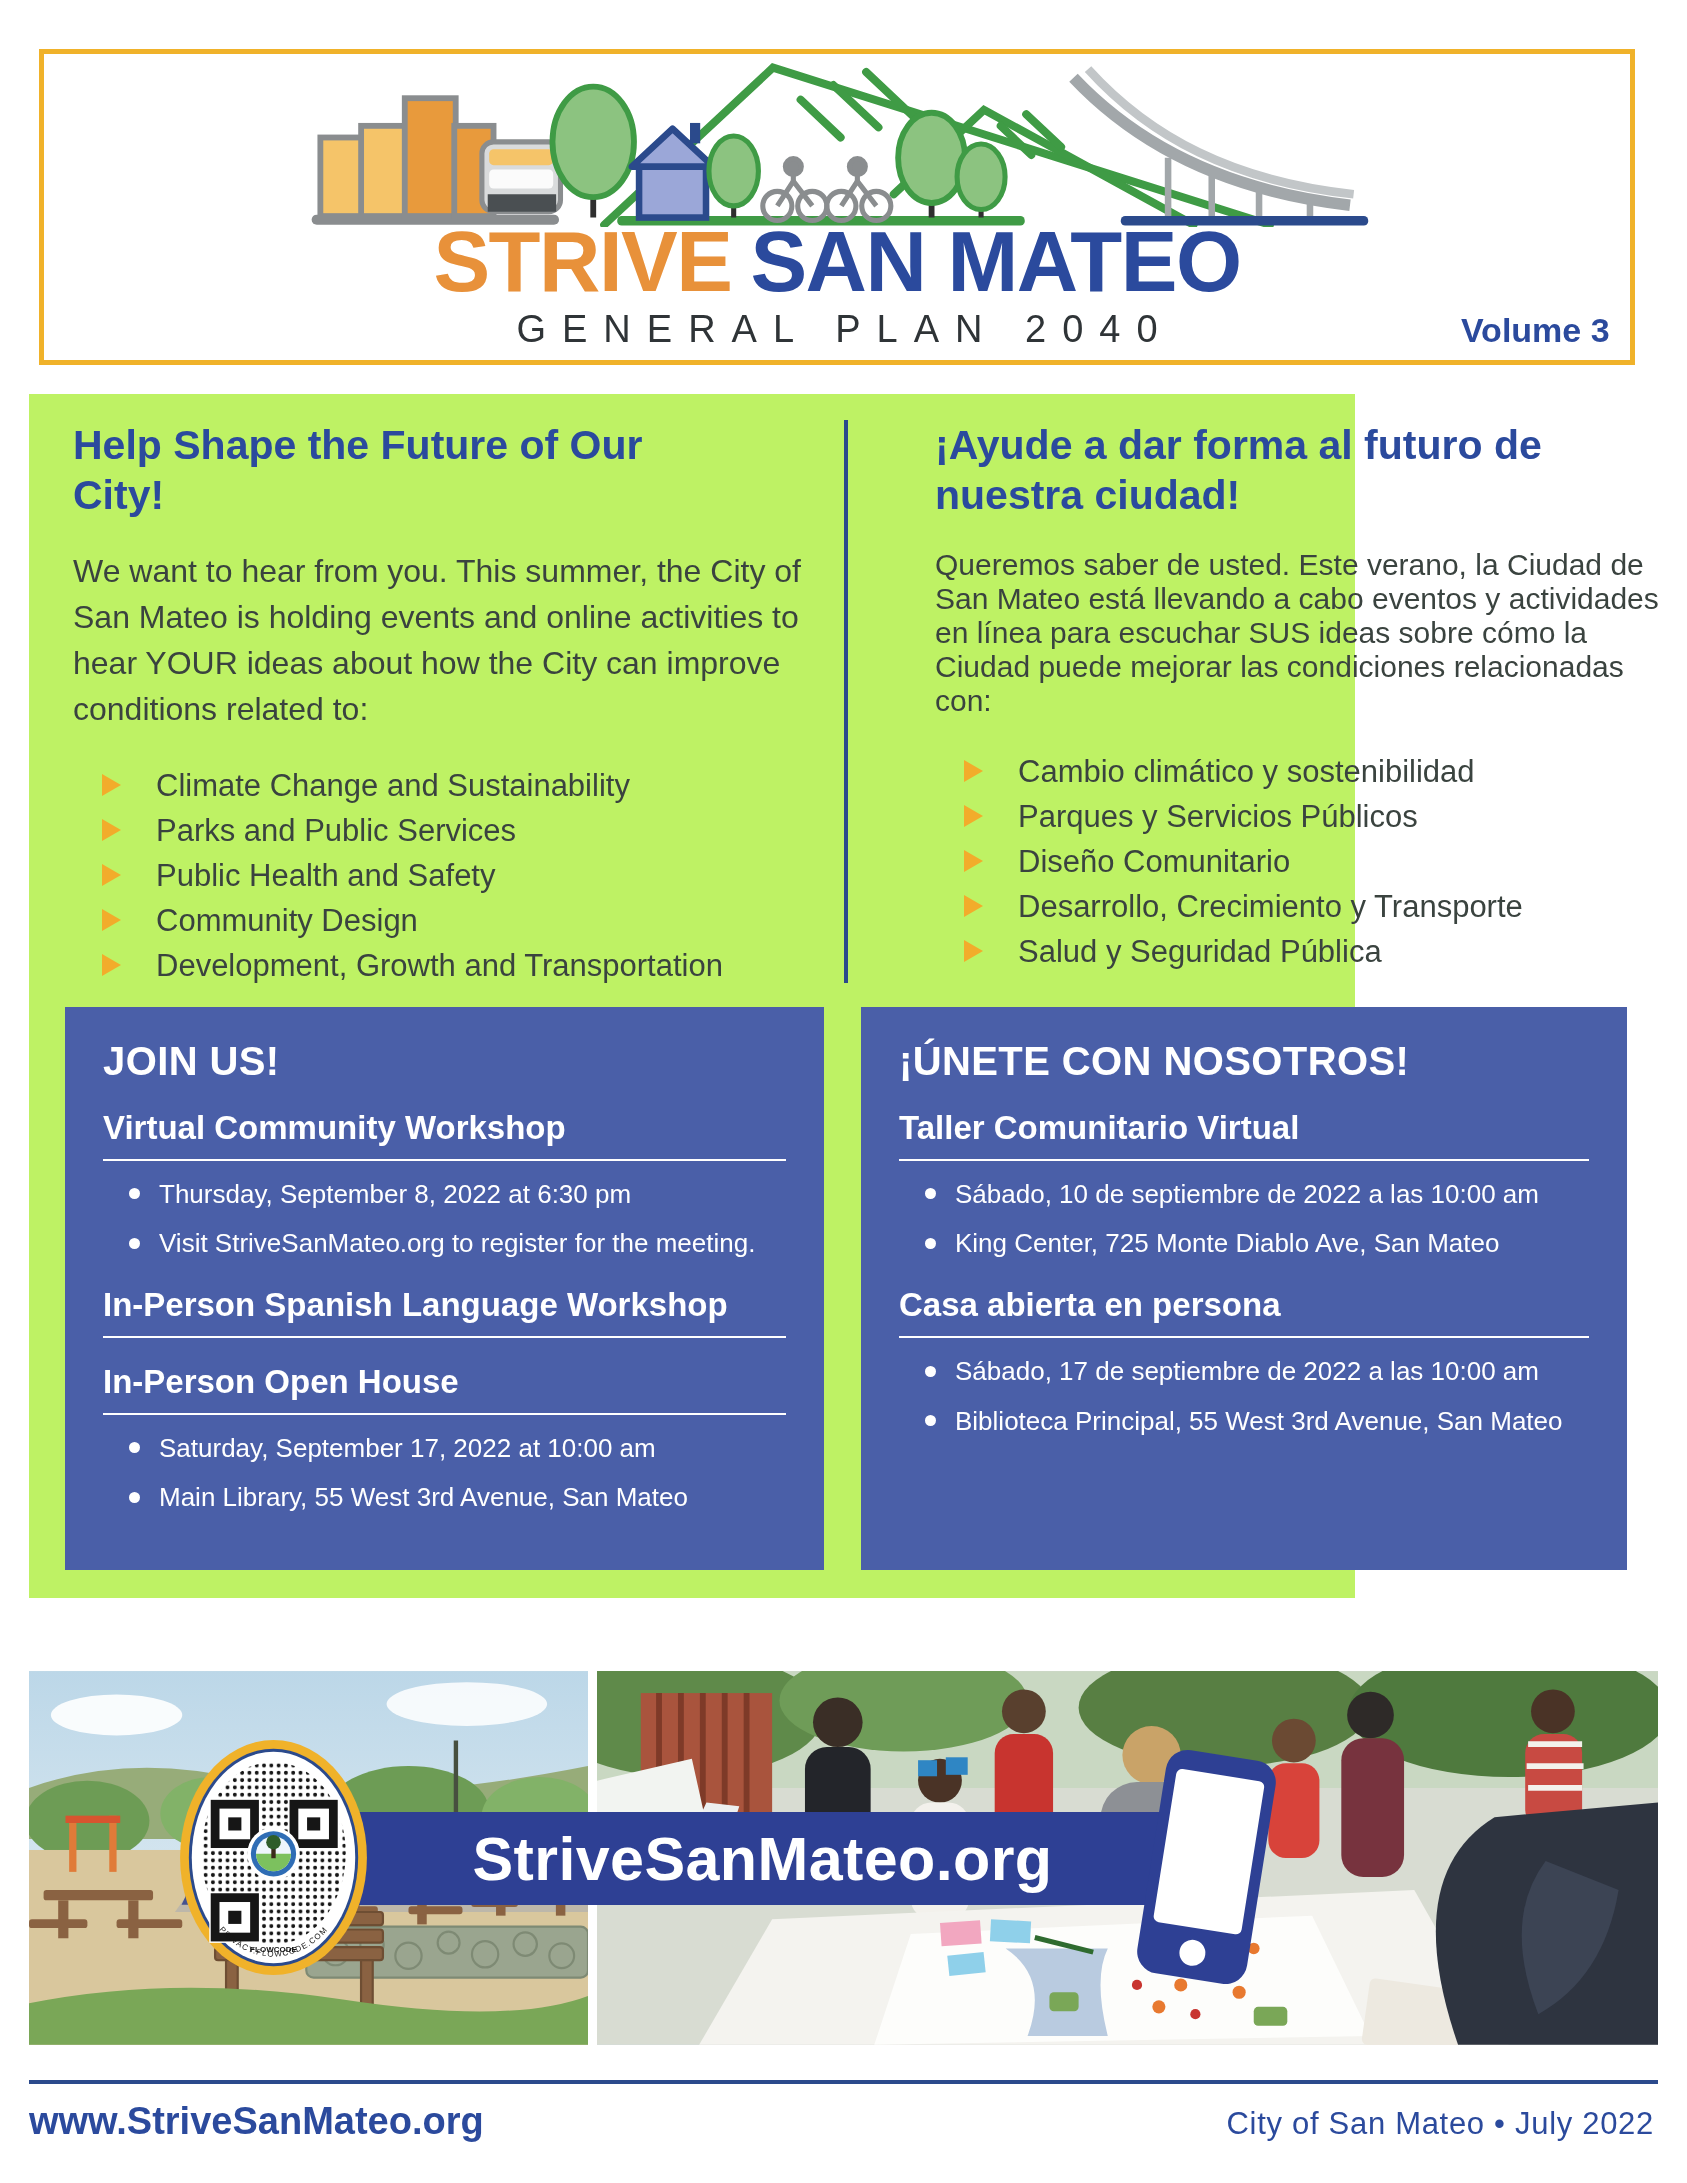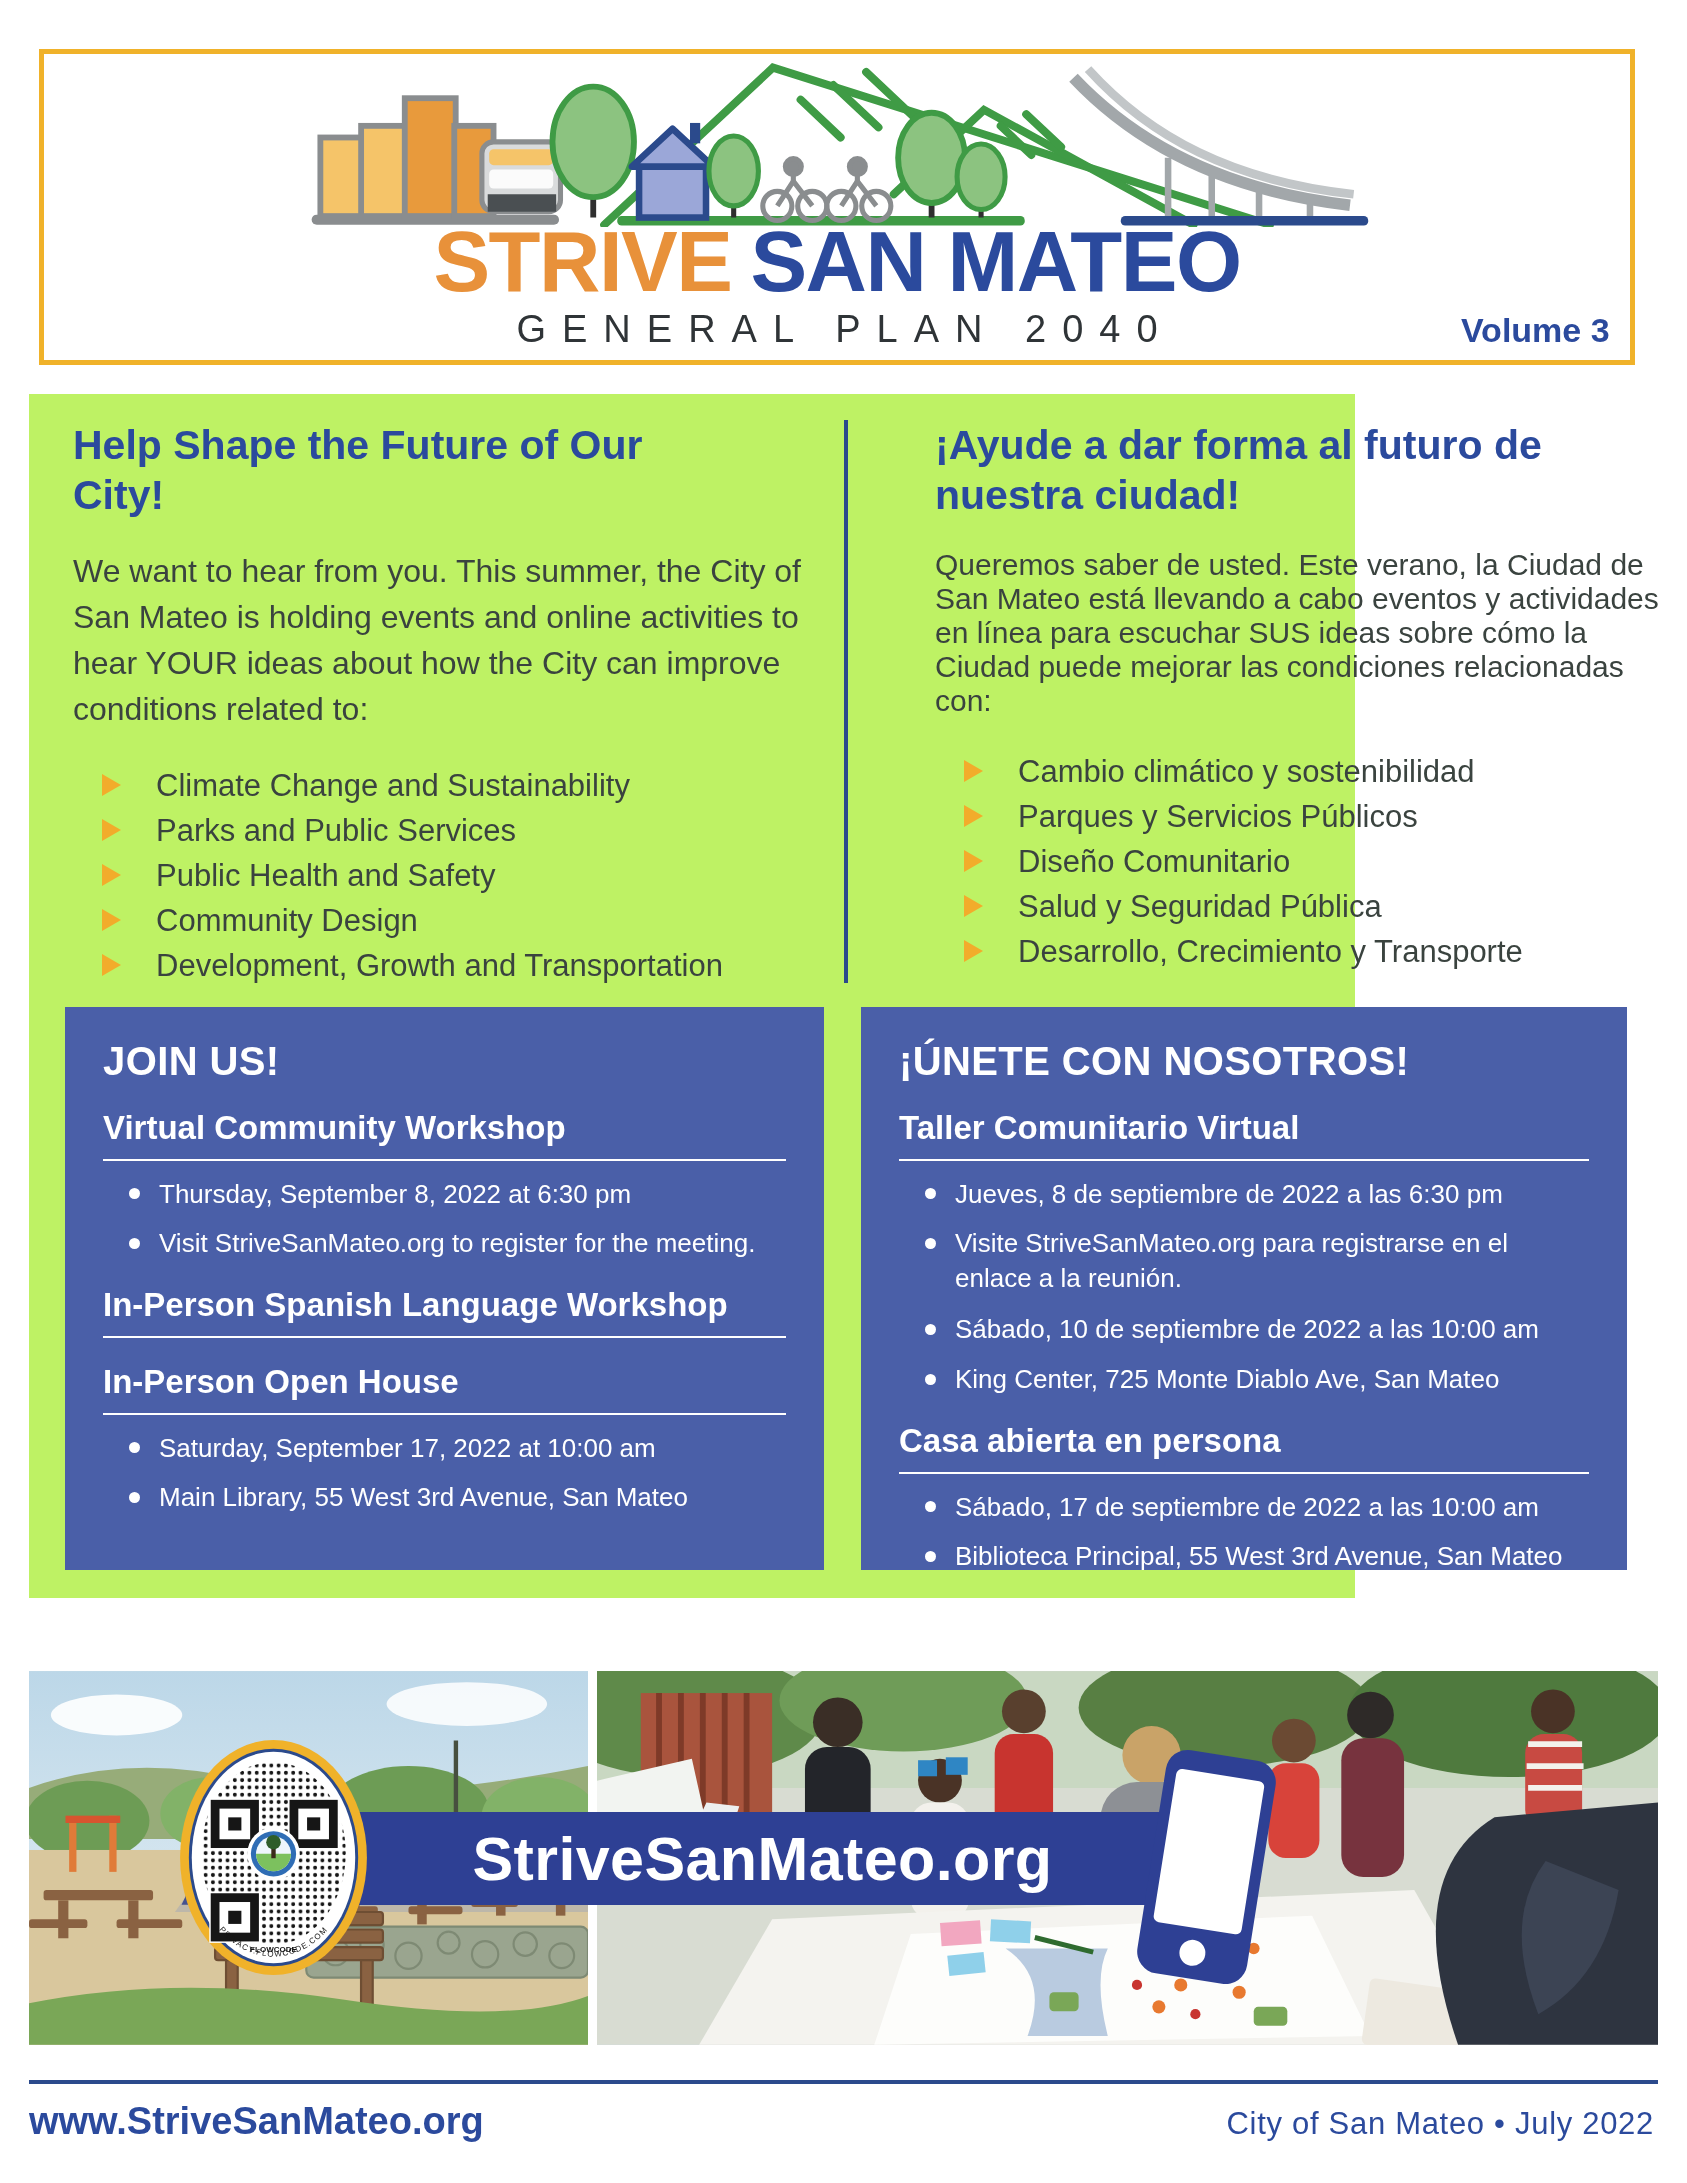--- a/index.html
+++ b/index.html
@@ -179,22 +179,22 @@
 
   <div class="abs v-divider"></div>
 
   <div class="abs col-es">
     <h1 class="intro-title">¡Ayude a dar forma al futuro de nuestra ciudad!</h1>
     <p class="intro-body">Queremos saber de usted. Este verano, la Ciudad de San Mateo está llevando a cabo eventos y actividades en línea para escuchar SUS ideas sobre cómo la Ciudad puede mejorar las condiciones relacionadas con:</p>
     <ul class="tri-list">
       <li><span class="tri-icon"></span><span>Cambio climático y sostenibilidad</span></li>
       <li><span class="tri-icon"></span><span>Parques y Servicios Públicos</span></li>
       <li><span class="tri-icon"></span><span>Diseño Comunitario</span></li>
+      <li><span class="tri-icon"></span><span>Desarrollo, Crecimiento y Transporte</span></li>
       <li><span class="tri-icon"></span><span>Salud y Seguridad Pública</span></li>
-      <li><span class="tri-icon"></span><span>Desarrollo, Crecimiento y Transporte</span></li>
     </ul>
   </div>
 
   <div class="abs evt-box box-en">
     <h2 class="evt-title">JOIN US!</h2>
     <div class="evt-head">Virtual Community Workshop</div>
     <ul class="evt-items">
       <li><span class="dot-icon"></span><span>Thursday, September 8, 2022 at 6:30 pm</span></li>
       <li><span class="dot-icon"></span><span>Visit StriveSanMateo.org to register for the meeting.</span></li>
     </ul>
@@ -202,24 +202,20 @@
     <div class="evt-head">In-Person Open House</div>
     <ul class="evt-items">
       <li><span class="dot-icon"></span><span>Saturday, September 17, 2022 at 10:00 am</span></li>
       <li><span class="dot-icon"></span><span>Main Library, 55 West 3rd Avenue, San Mateo</span></li>
     </ul>
   </div>
 
   <div class="abs evt-box box-es">
     <h2 class="evt-title">¡ÚNETE CON NOSOTROS!</h2>
     <div class="evt-head">Taller Comunitario Virtual</div>
-    <ul class="evt-items">
-      <li><span class="dot-icon"></span><span>Jueves, 8 de septiembre de 2022 a las 6:30 pm</span></li>
-      <li><span class="dot-icon"></span><span>Visite StriveSanMateo.org para registrarse en el enlace a la reunión.</span></li>
-    </ul>
     <ul class="evt-items">
       <li><span class="dot-icon"></span><span>Sábado, 10 de septiembre de 2022 a las 10:00 am</span></li>
       <li><span class="dot-icon"></span><span>King Center, 725 Monte Diablo Ave, San Mateo</span></li>
     </ul>
     <div class="evt-head">Casa abierta en persona</div>
     <ul class="evt-items">
       <li><span class="dot-icon"></span><span>Sábado, 17 de septiembre de 2022 a las 10:00 am</span></li>
       <li><span class="dot-icon"></span><span>Biblioteca Principal, 55 West 3rd Avenue, San Mateo</span></li>
     </ul>
   </div>

